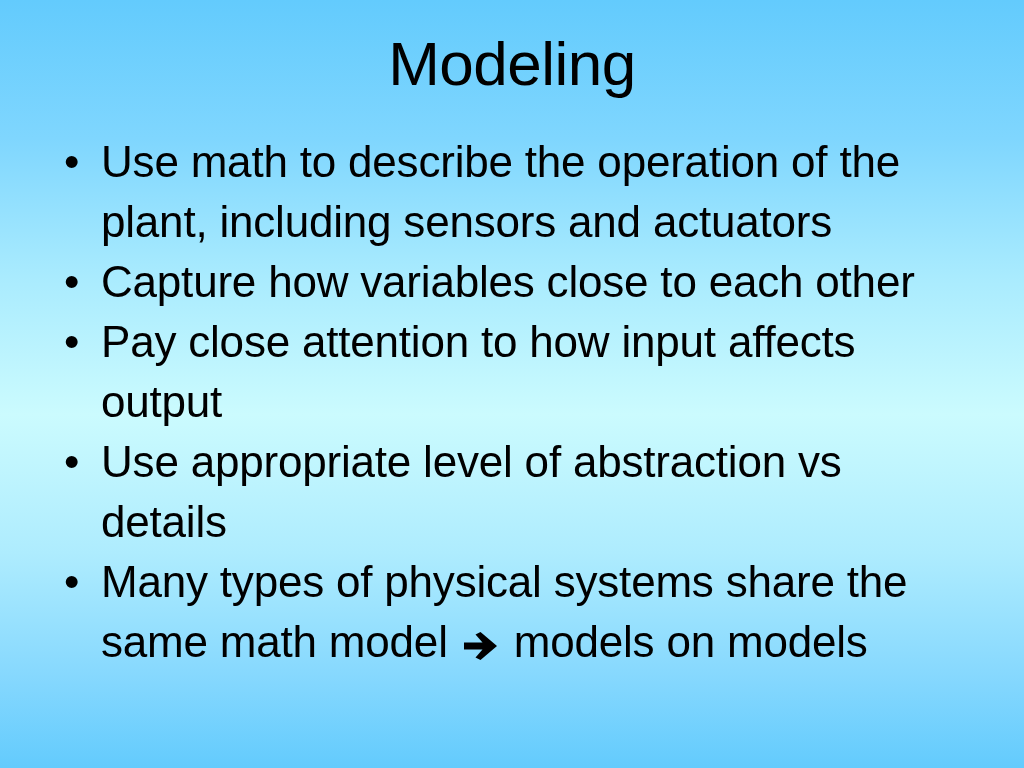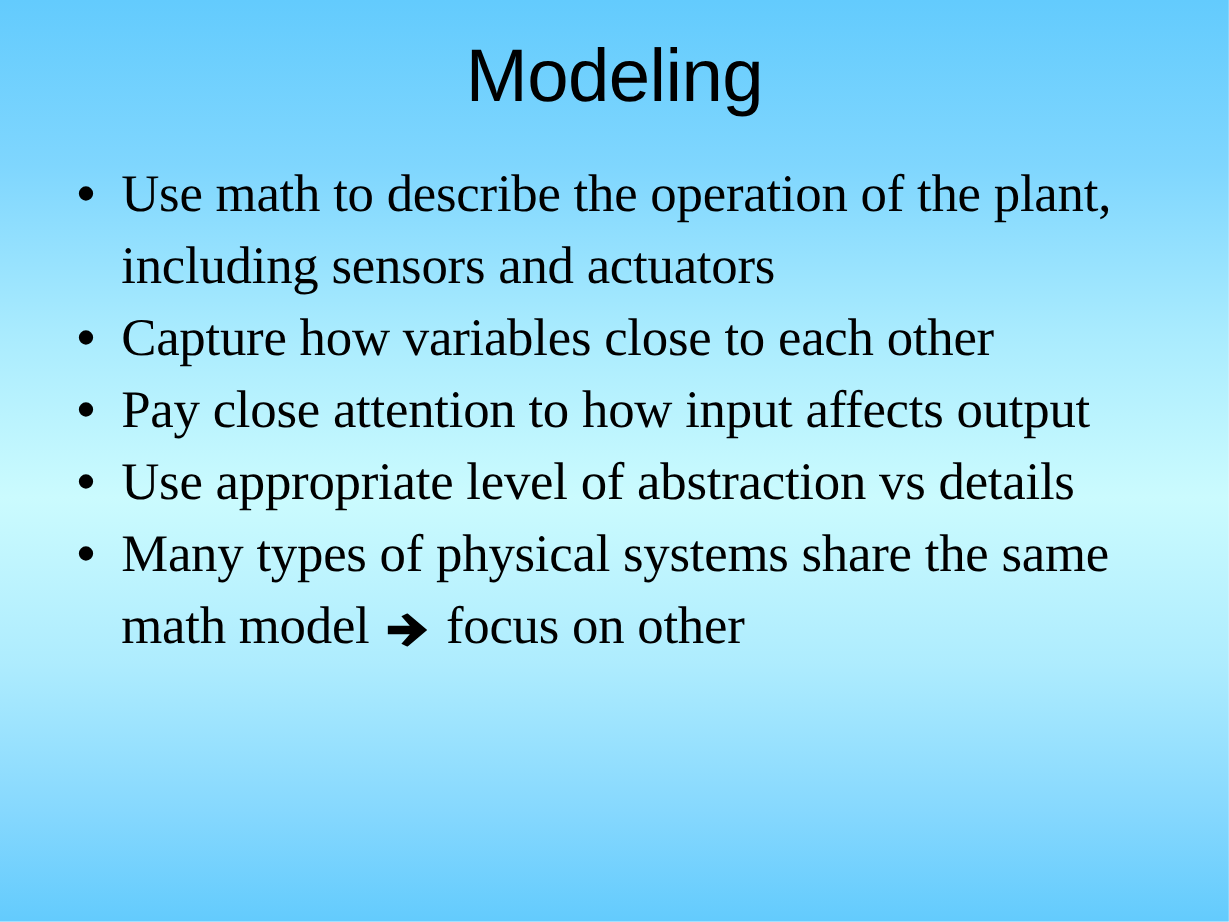--- a/index.html
+++ b/index.html
@@ -70,21 +70,20 @@
     top: 0;
     width: 30px;
     font-size: 44px;
     line-height: 60px;
     color: #000000;
     text-align: left;
   }
 
   .bullet-text {
     display: inline;
-    font-family: Liberation Serif, serif;
   }
 
   .arrow-icon {
     display: inline-block;
     position: relative;
     width: 34px;
     height: 28px;
     vertical-align: -3px;
     margin: 0 4px;
   }
@@ -120,18 +119,18 @@
 
     <li class="bullet-item">
       <span class="bullet-marker">•</span>
       <span class="bullet-text">Use appropriate level of abstraction vs details</span>
     </li>
 
     <li class="bullet-item">
       <span class="bullet-marker">•</span>
       <span class="bullet-text">Many types of physical systems share the same math model </span><span class="arrow-icon"><svg width="34" height="28" viewBox="0 0 34 28" xmlns="http://www.w3.org/2000/svg">
             <path d="M0 10.5 H18.5 L11.5 2.5 L16.5 0 L33 14 L16.5 28 L11.5 25.5 L18.5 17.5 H0 Z" fill="#000000"></path>
-          </svg></span><span class="bullet-text"> focus on other</span>
+          </svg></span><span class="bullet-text"> models on models</span>
     </li>
 
   </ul>
 
 </div>
 
 </body></html>

